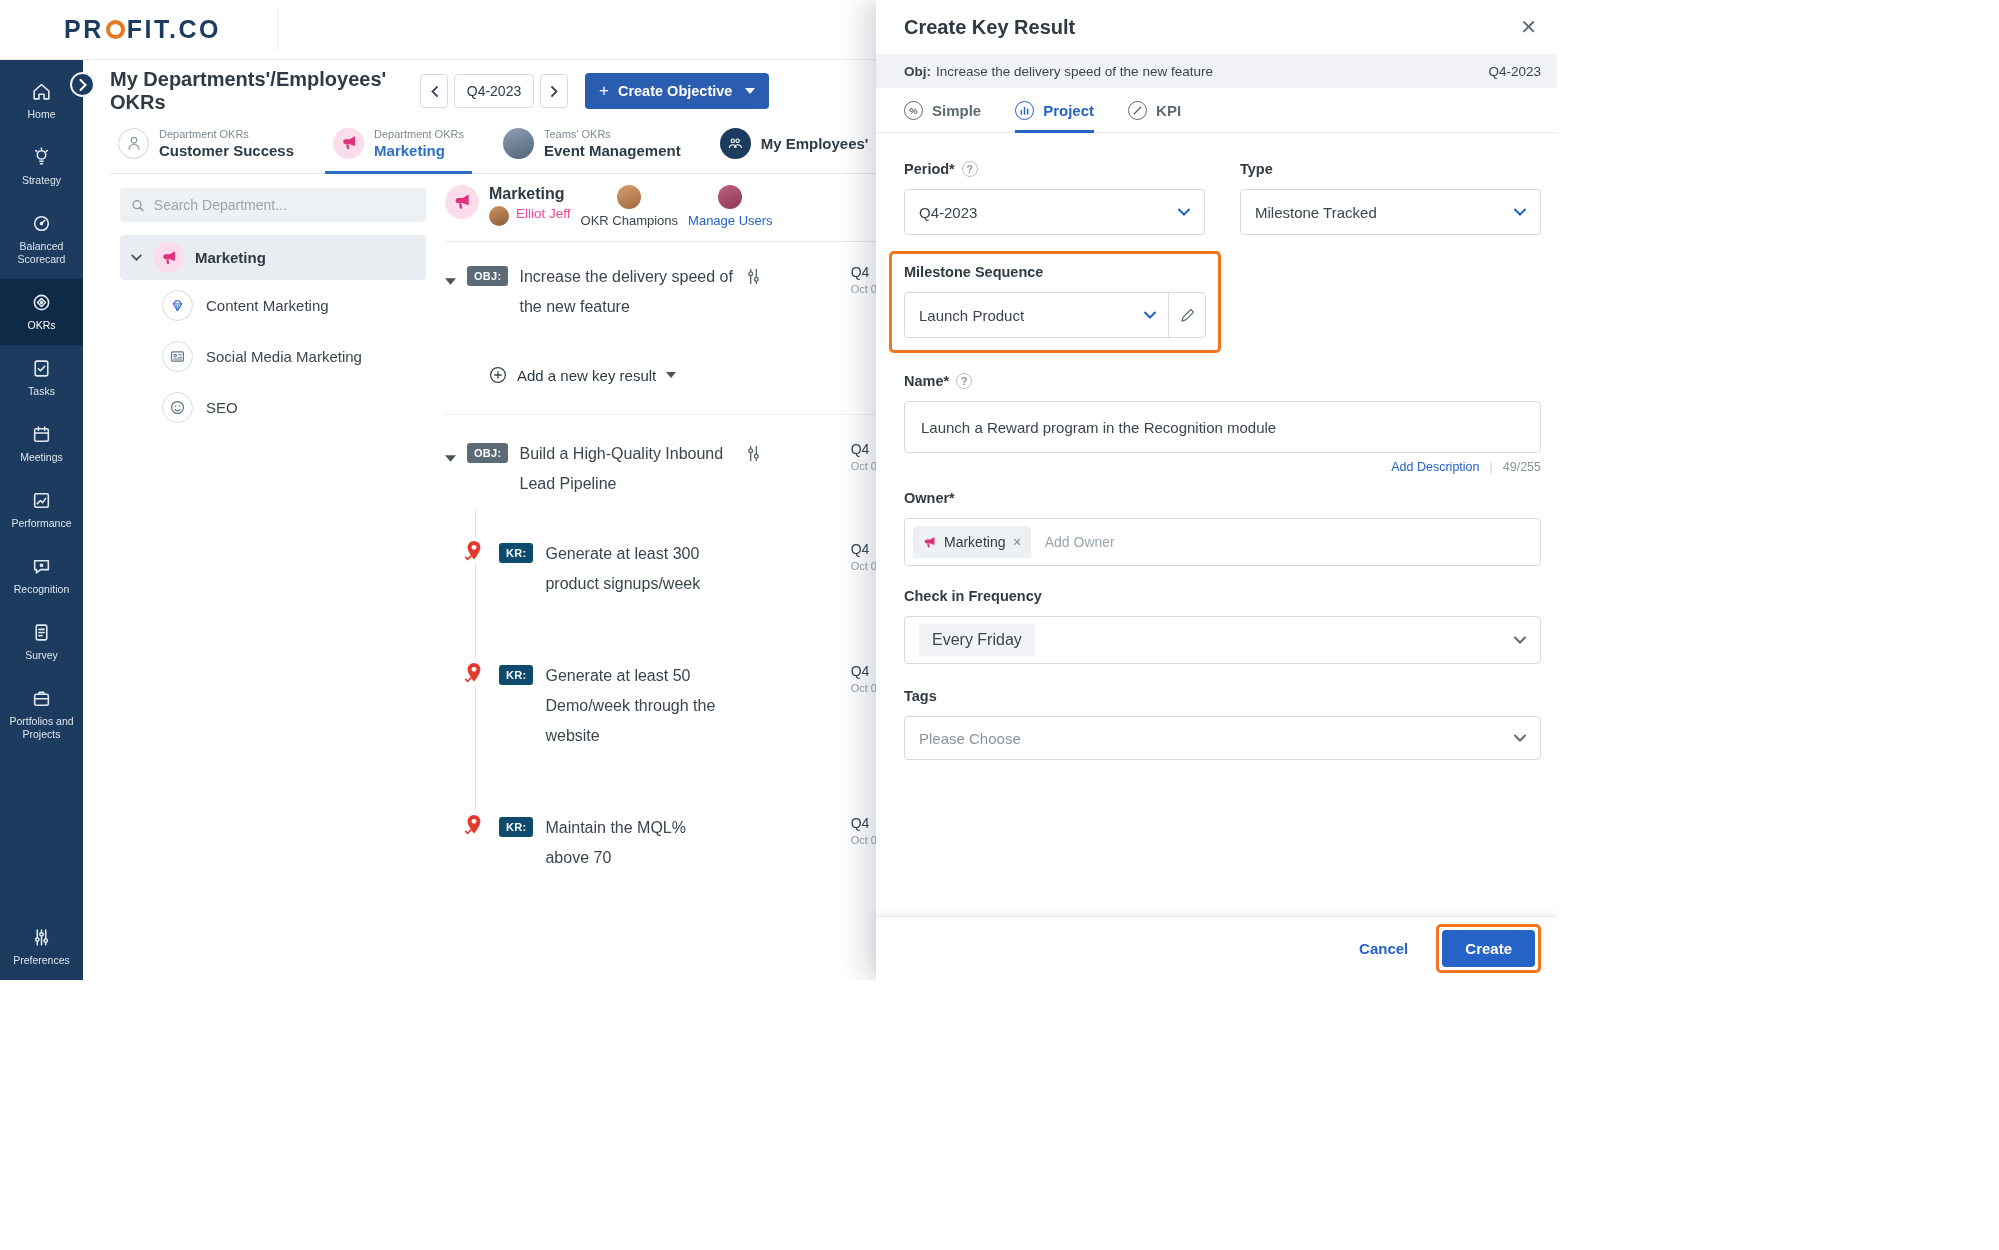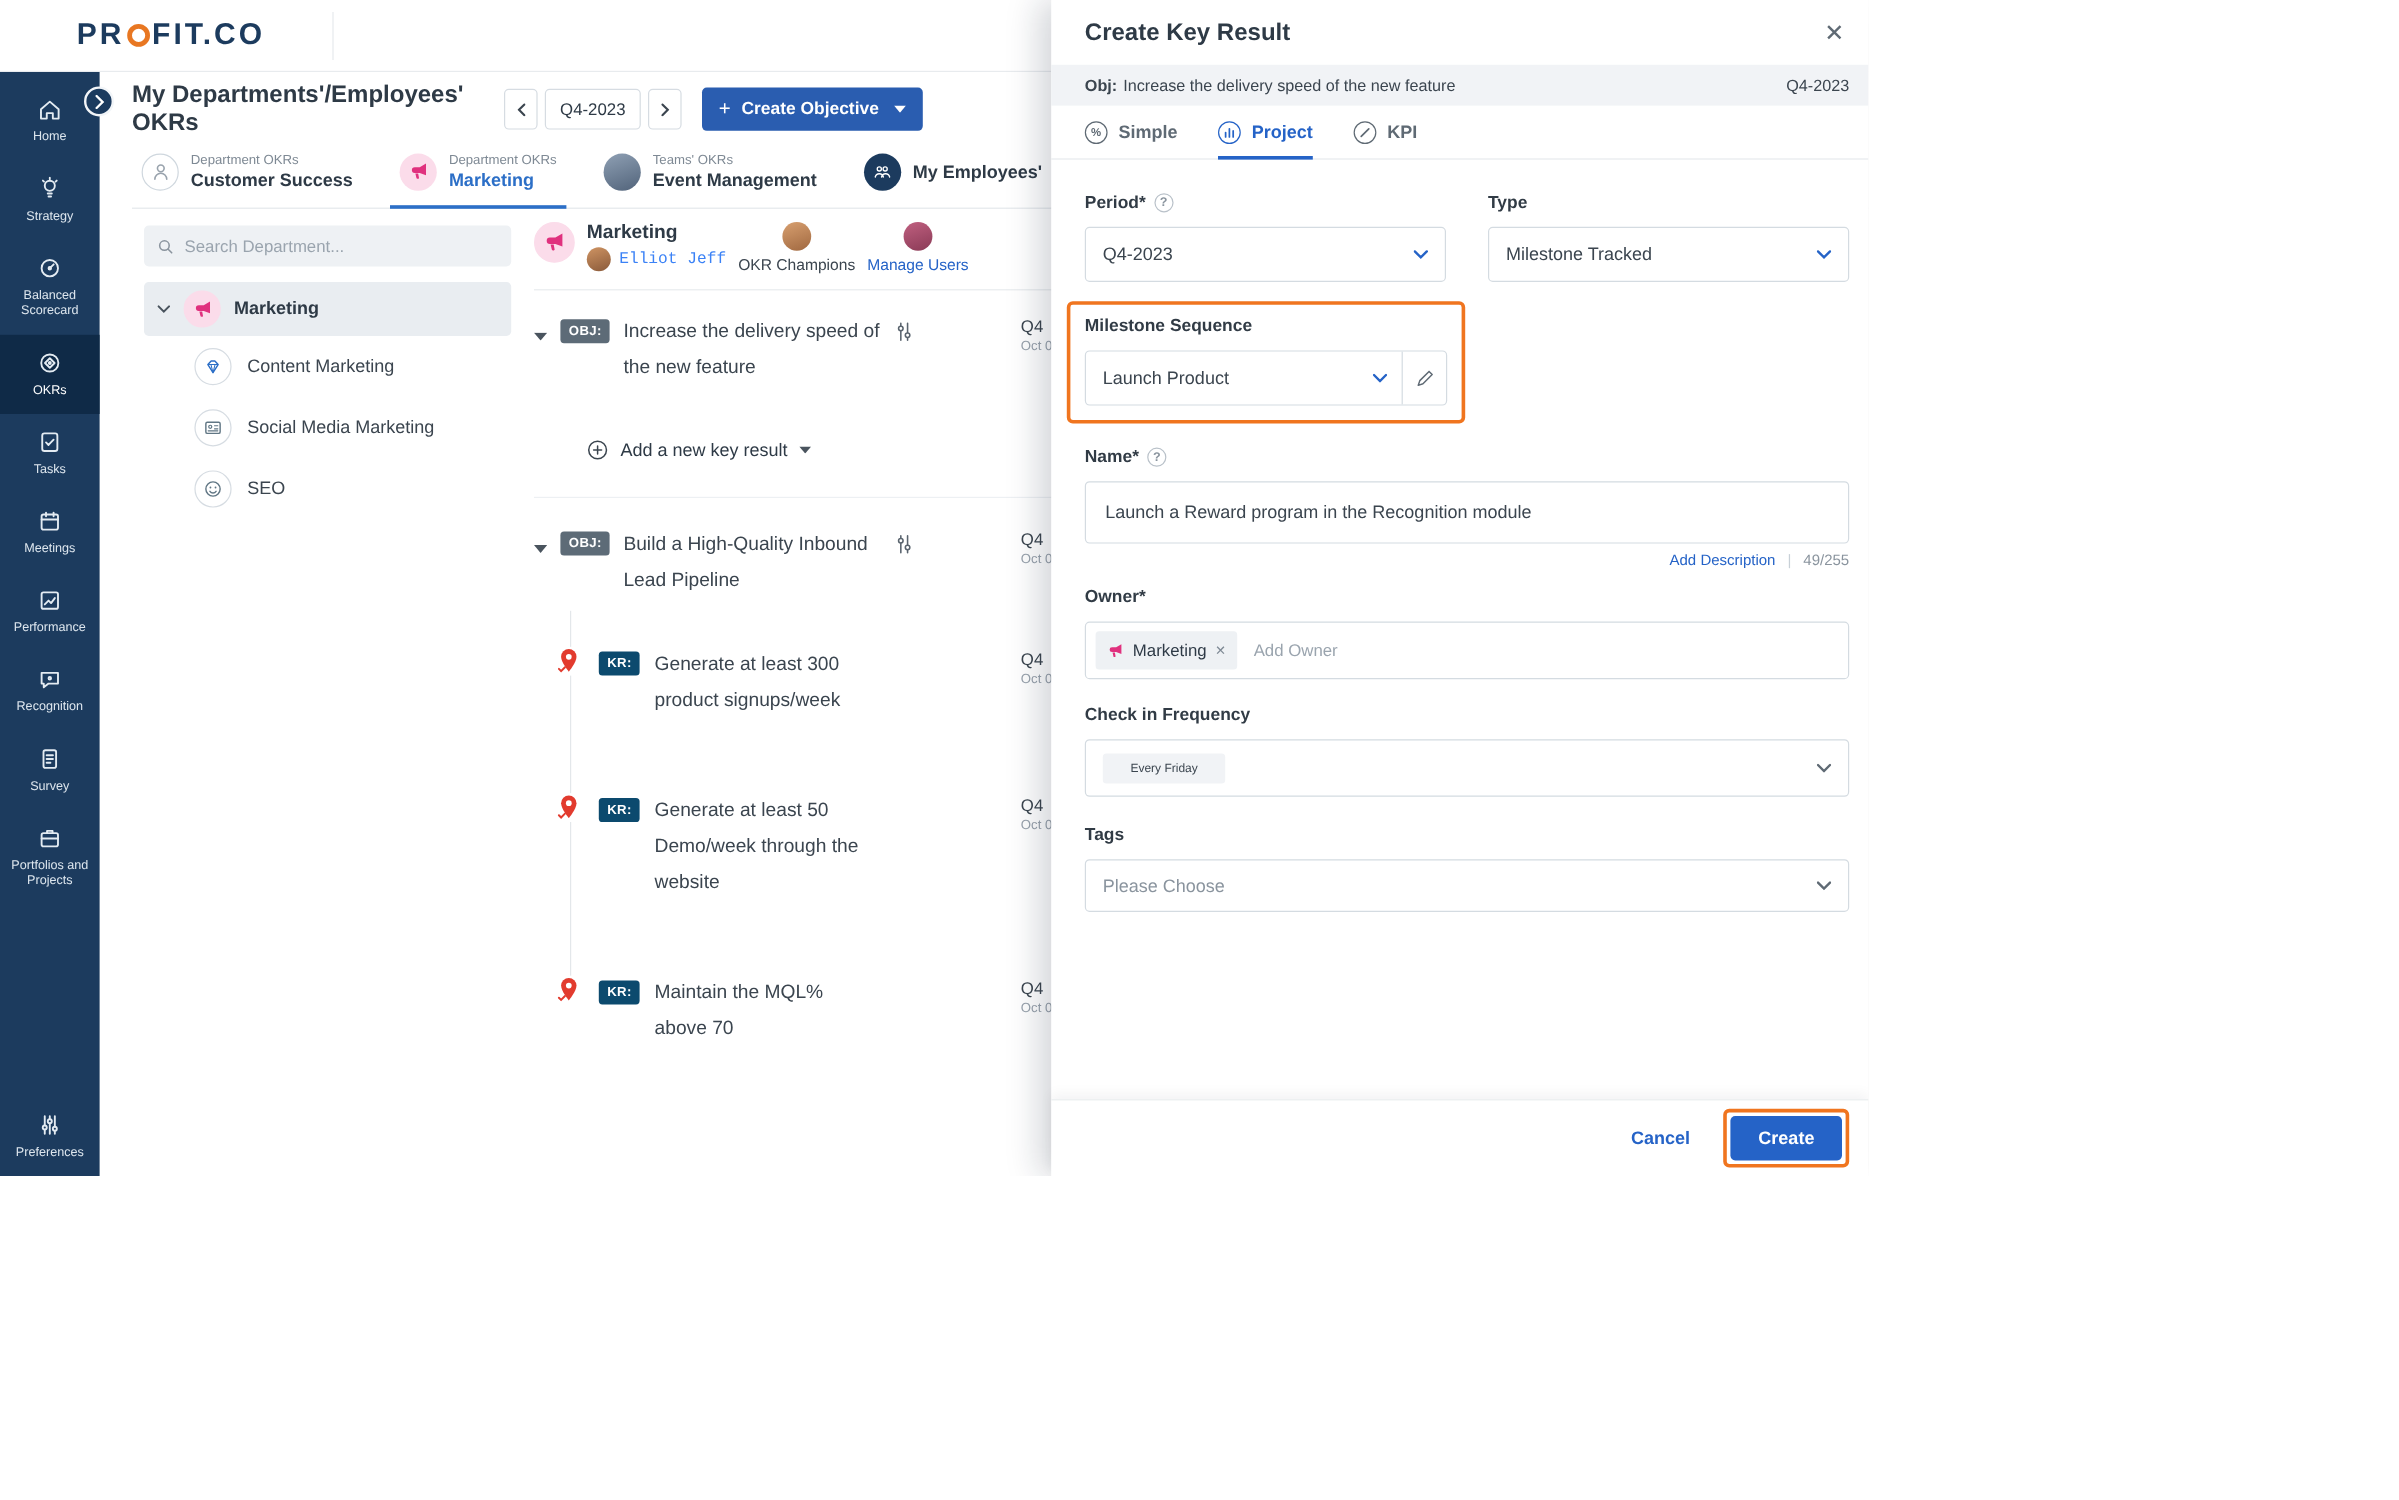--- a/index.html
+++ b/index.html
@@ -54,21 +54,21 @@
   .tree-child{display:flex;align-items:center;gap:13px;padding:10px 0 10px 42px;font-size:15px;color:#3b454f;cursor:pointer;}
   .circ-ico{width:31px;height:31px;border-radius:50%;border:1.5px solid #d6dce2;background:#fff;display:flex;align-items:center;justify-content:center;flex:none;}
   .circ-ico.pink{background:#fbdcea;border-color:#fbdcea;}
   .caret{color:#4a545e;display:flex;}
 
   
   .okr-list{position:absolute;left:362px;top:125px;width:432px;}
   .panel-head{display:flex;align-items:flex-start;gap:10px;padding-bottom:13px;border-bottom:1px solid #e8ebee;}
   .ph-team{display:flex;flex-direction:column;gap:3px;}
   .ph-team-name{font-size:16px;font-weight:700;color:#2e3a46;}
-  .ph-owner{display:flex;align-items:center;gap:7px;font-size:13.5px;color:#3b82f6;font-family:Liberation Mono, monospace;}
+  .ph-owner{display:flex;align-items:flex-start;gap:7px;font-size:13.5px;color:#ec4899;}
   .mini-av{width:20px;height:20px;border-radius:50%;background:linear-gradient(160deg,#cf9463,#8a5a3a);flex:none;}
   .ph-group{display:flex;flex-direction:column;align-items:center;gap:4px;}
   .ph-group .mini-av{width:24px;height:24px;}
   .ph-label{font-size:13px;color:#3b454f;white-space:nowrap;}
   .ph-label.link{color:#2563c7;cursor:pointer;}
   .ph-group .av2{background:linear-gradient(160deg,#d8a070,#a06840);}
   .ph-group .av3{background:linear-gradient(160deg,#c06080,#8a3a56);}
 
   .obj-block{padding:20px 0 30px;}
   .obj-block + .obj-block{border-top:1px solid #edf0f3;padding-top:24px;}
@@ -129,21 +129,21 @@
   .counter{color:#8a949e;}
 
   .f-owner{margin-top:16px;}
   .owner-box{width:637px;height:48px;border:1px solid #d4dbe1;border-radius:4px;display:flex;align-items:center;padding:0 8px;cursor:text;}
   .chip{background:#eef1f4;border-radius:3px;height:32px;display:flex;align-items:center;gap:7px;padding:0 9px;font-size:14px;color:#2e3a46;}
   .chip .x{color:#7e8994;font-size:11px;cursor:pointer;}
   .owner-ph{color:#9aa4ae;font-size:14px;margin-left:14px;}
 
   .f-freq{margin-top:22px;}
   .freq-box{width:637px;height:48px;}
-  .val-pill{background:#f1f3f6;border-radius:3px;padding:7px 23px;font-size:10px;color:#3b454f;}
+  .val-pill{background:#f1f3f6;border-radius:3px;padding:7px 13px;font-size:16px;color:#3b454f;}
 
   .f-tags{margin-top:24px;}
   .tags-box{width:637px;height:44px;color:#8a949e;}
   .tags-box .ph{color:#8a949e;font-size:15px;}
 
   .d-footer{margin-top:auto;height:64px;border-top:1px solid #e9edee;box-shadow:0 -4px 10px rgba(16,24,32,.05);display:flex;align-items:center;justify-content:flex-end;gap:28px;padding:0 16px 0 28px;flex:none;}
   .cancel{color:#2563c7;font-size:15px;font-weight:600;cursor:pointer;}
   .annot2{border:3px solid #f0751f;border-radius:5px;padding:3px;}
   .create-btn{background:#2563c7;color:#fff;font-size:15px;font-weight:600;border-radius:4px;padding:10px 23px;cursor:pointer;border:none;font-family:"Liberation Sans",sans-serif;}
 </style>

